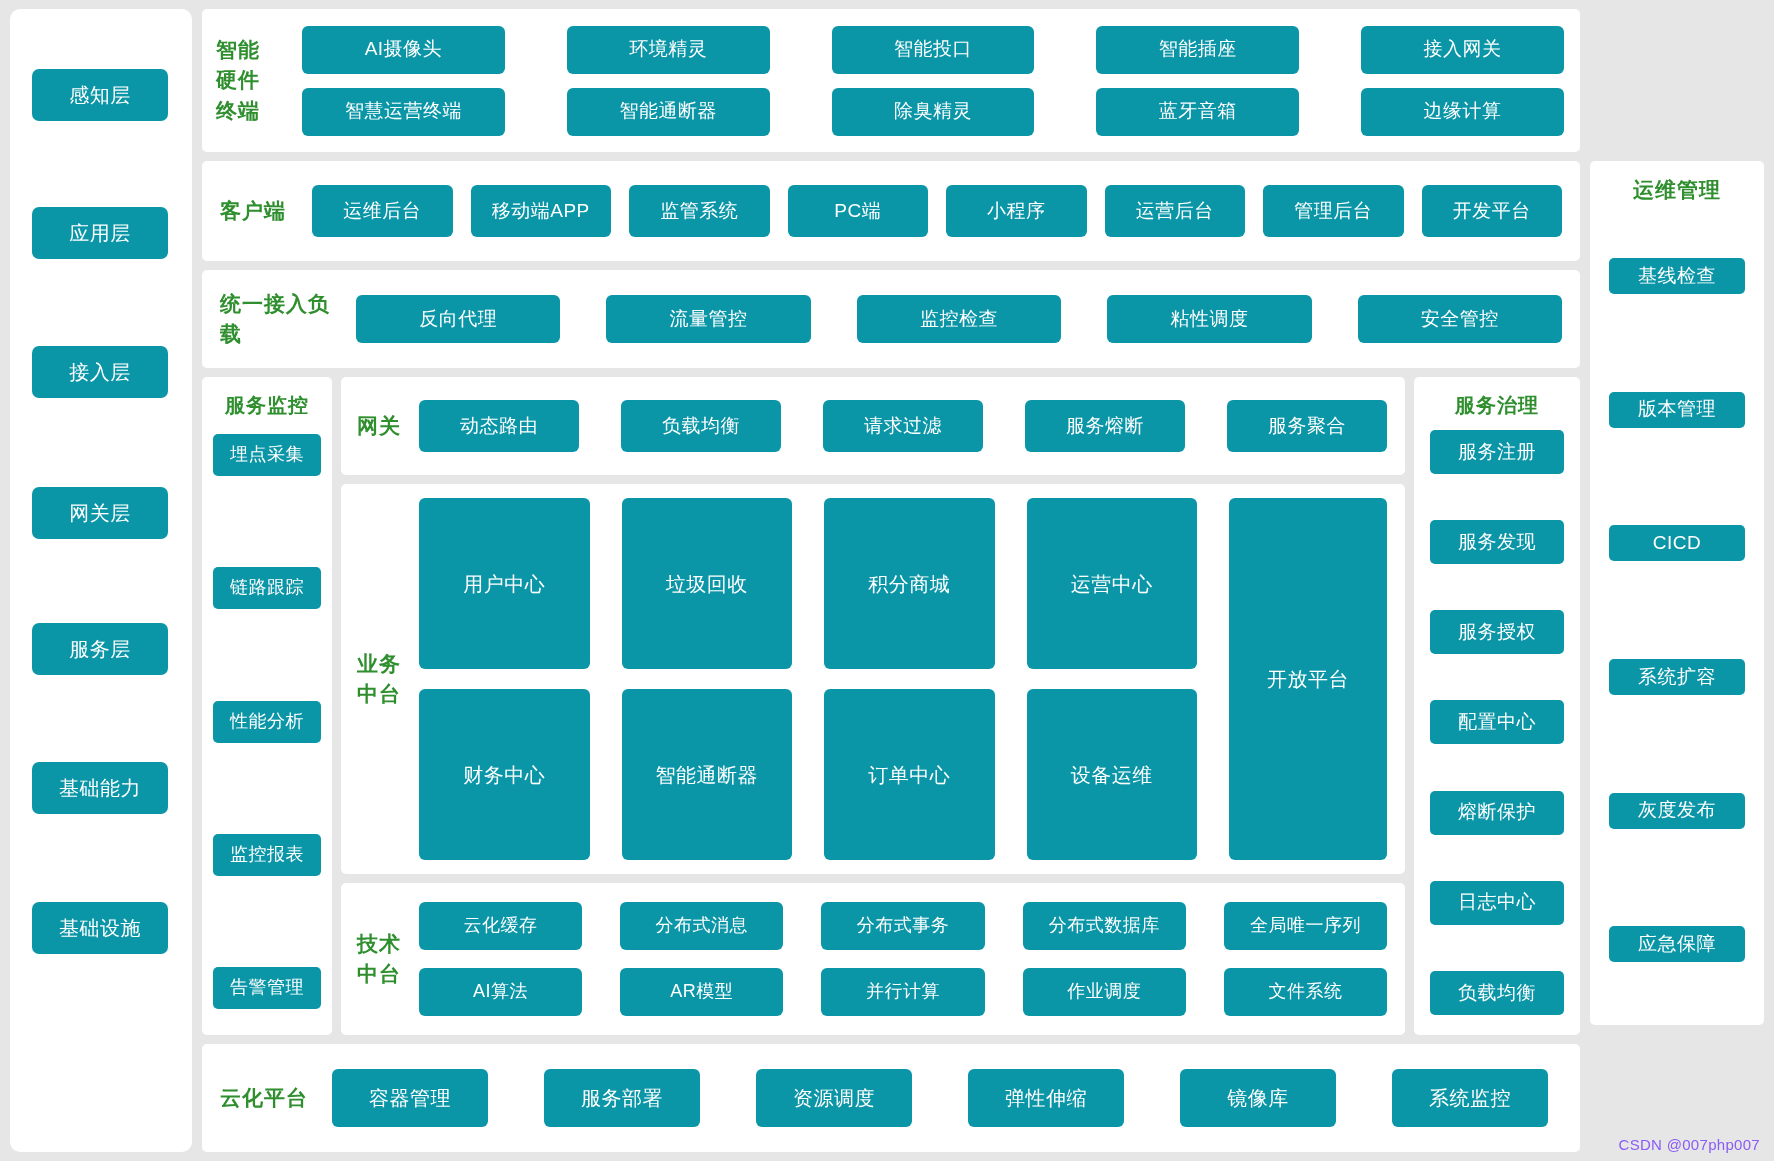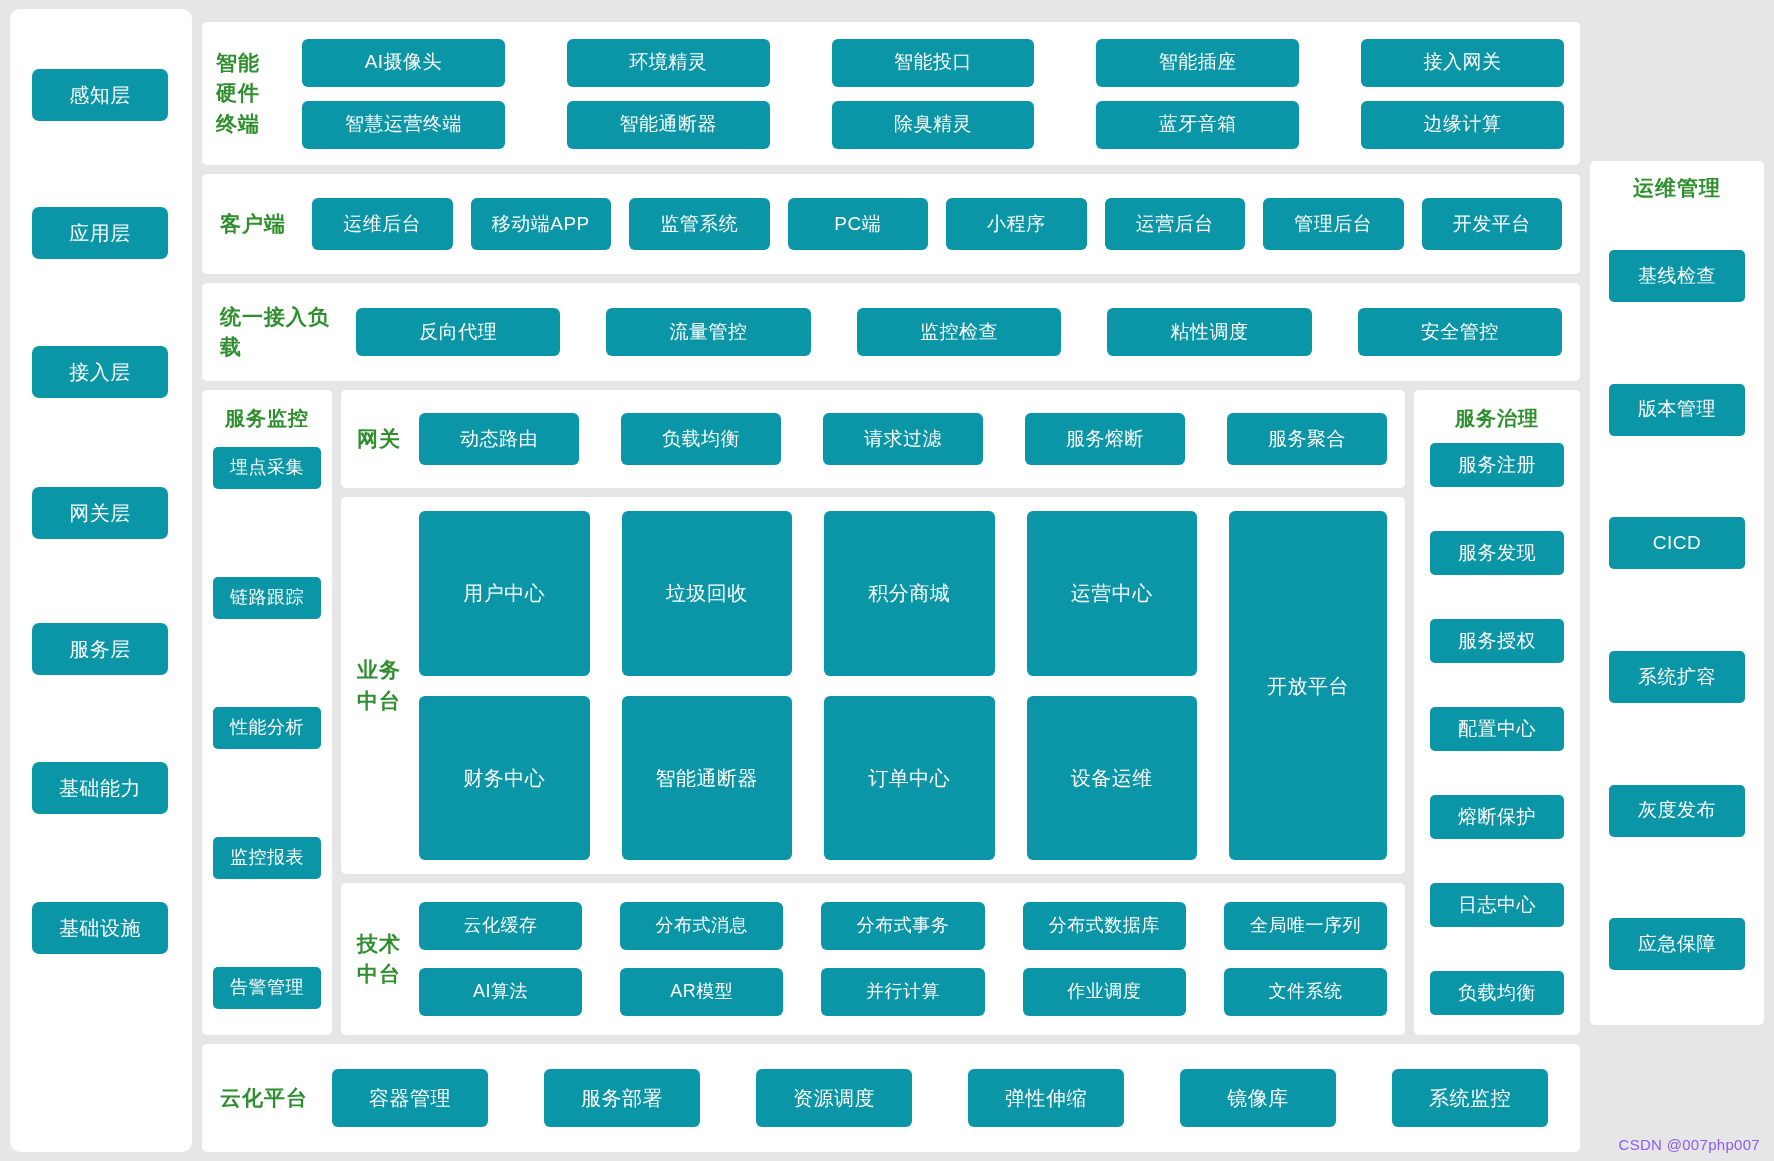--- a/index.html
+++ b/index.html
@@ -82,21 +82,20 @@
     border-radius: 7px;
   }
 
   
   #mid-col {
     flex: 1 1 auto;
     display: flex;
     flex-direction: column;
     gap: 9px;
     min-width: 0;
-    margin-top: 13px;
   }
 
   
   #hw-card {
     height: 143px;
     display: flex;
     align-items: center;
     padding: 0 16px 0 14px;
   }
   #hw-card .glabel { width: 78px; flex: 0 0 78px; }
@@ -292,30 +291,30 @@
     display: flex;
     flex-direction: column;
     align-items: center;
     padding: 14px 0 14px 0;
     box-sizing: border-box;
     margin-top: 152px;
     margin-bottom: 127px;
     height: auto;
     align-self: stretch;
   }
-  #ops-col .glabel { font-size: 21px; margin-bottom: 4px; font-family: Liberation Mono, monospace; }
+  #ops-col .glabel { font-size: 21px; margin-bottom: 4px; }
   #ops-col .ops-list {
     flex: 1 1 auto;
     width: 100%;
     display: flex;
     flex-direction: column;
     justify-content: space-around;
     align-items: center;
   }
-  #ops-col .pill { width: 136px; height: 52px; font-size: 19px; border-radius: 5px; }
+  #ops-col .pill { width: 136px; height: 36px; font-size: 19px; border-radius: 5px; }
 
   
   #watermark {
     position: absolute;
     right: 14px;
     bottom: 8px;
     font-size: 15px;
     color: #8b5cf6;
     letter-spacing: .3px;
     font-family: "Liberation Sans", "DejaVu Sans", sans-serif;

